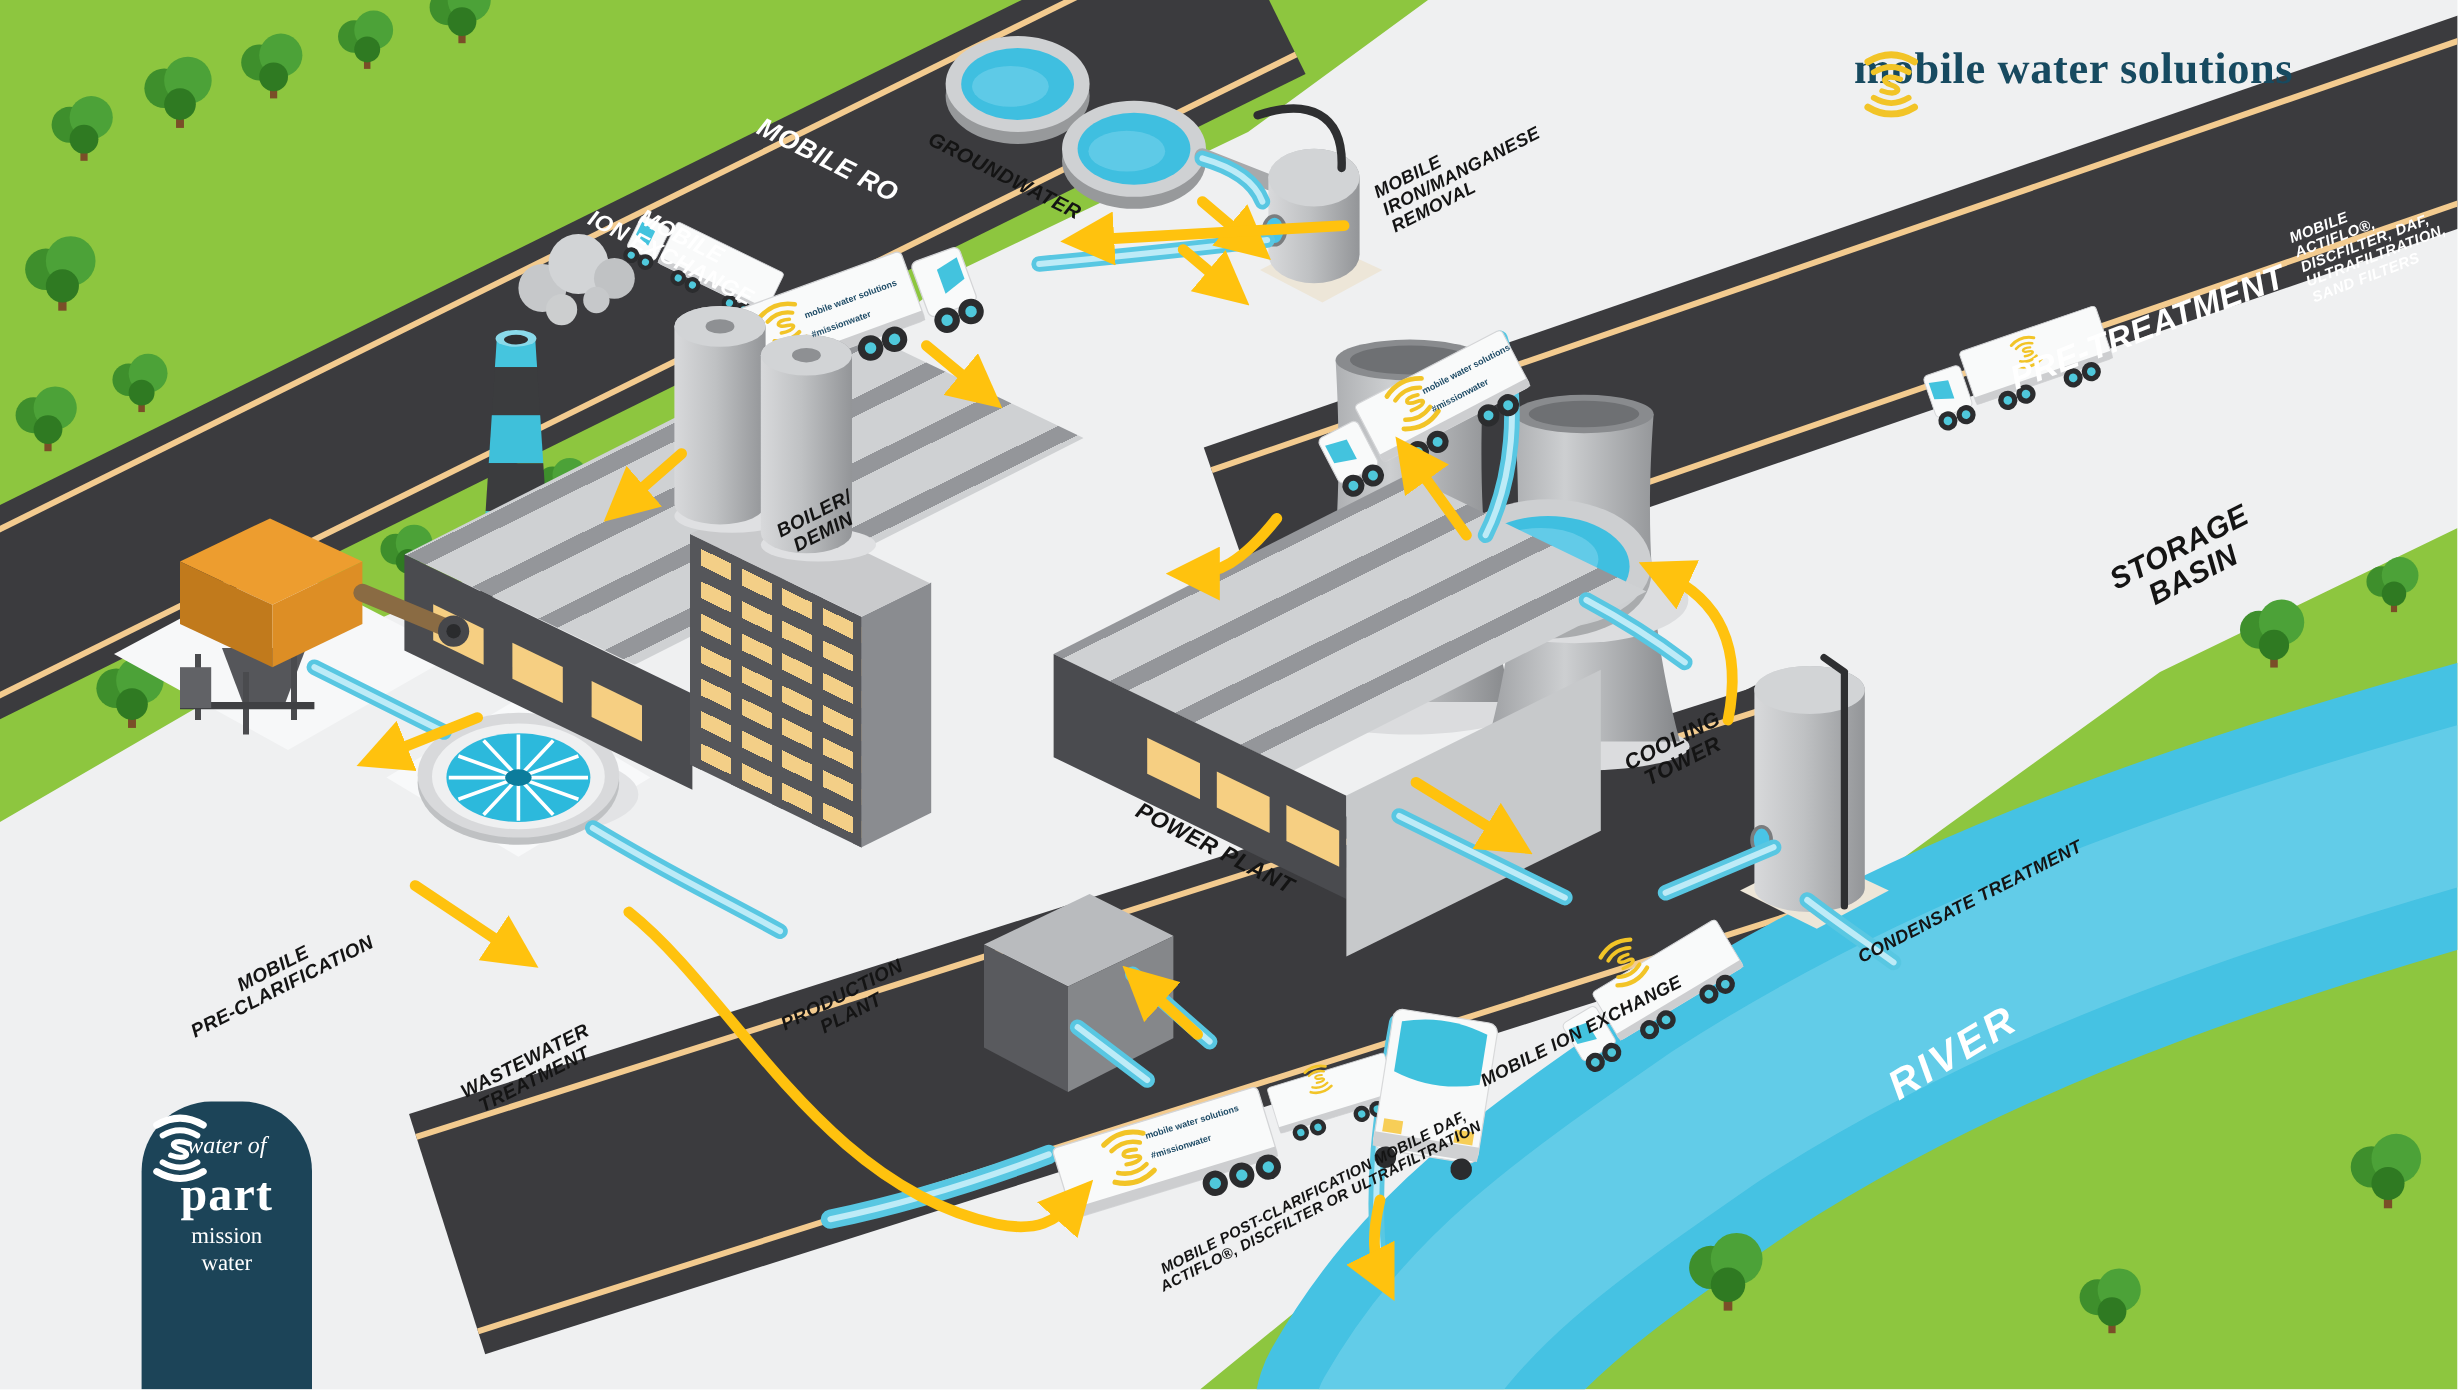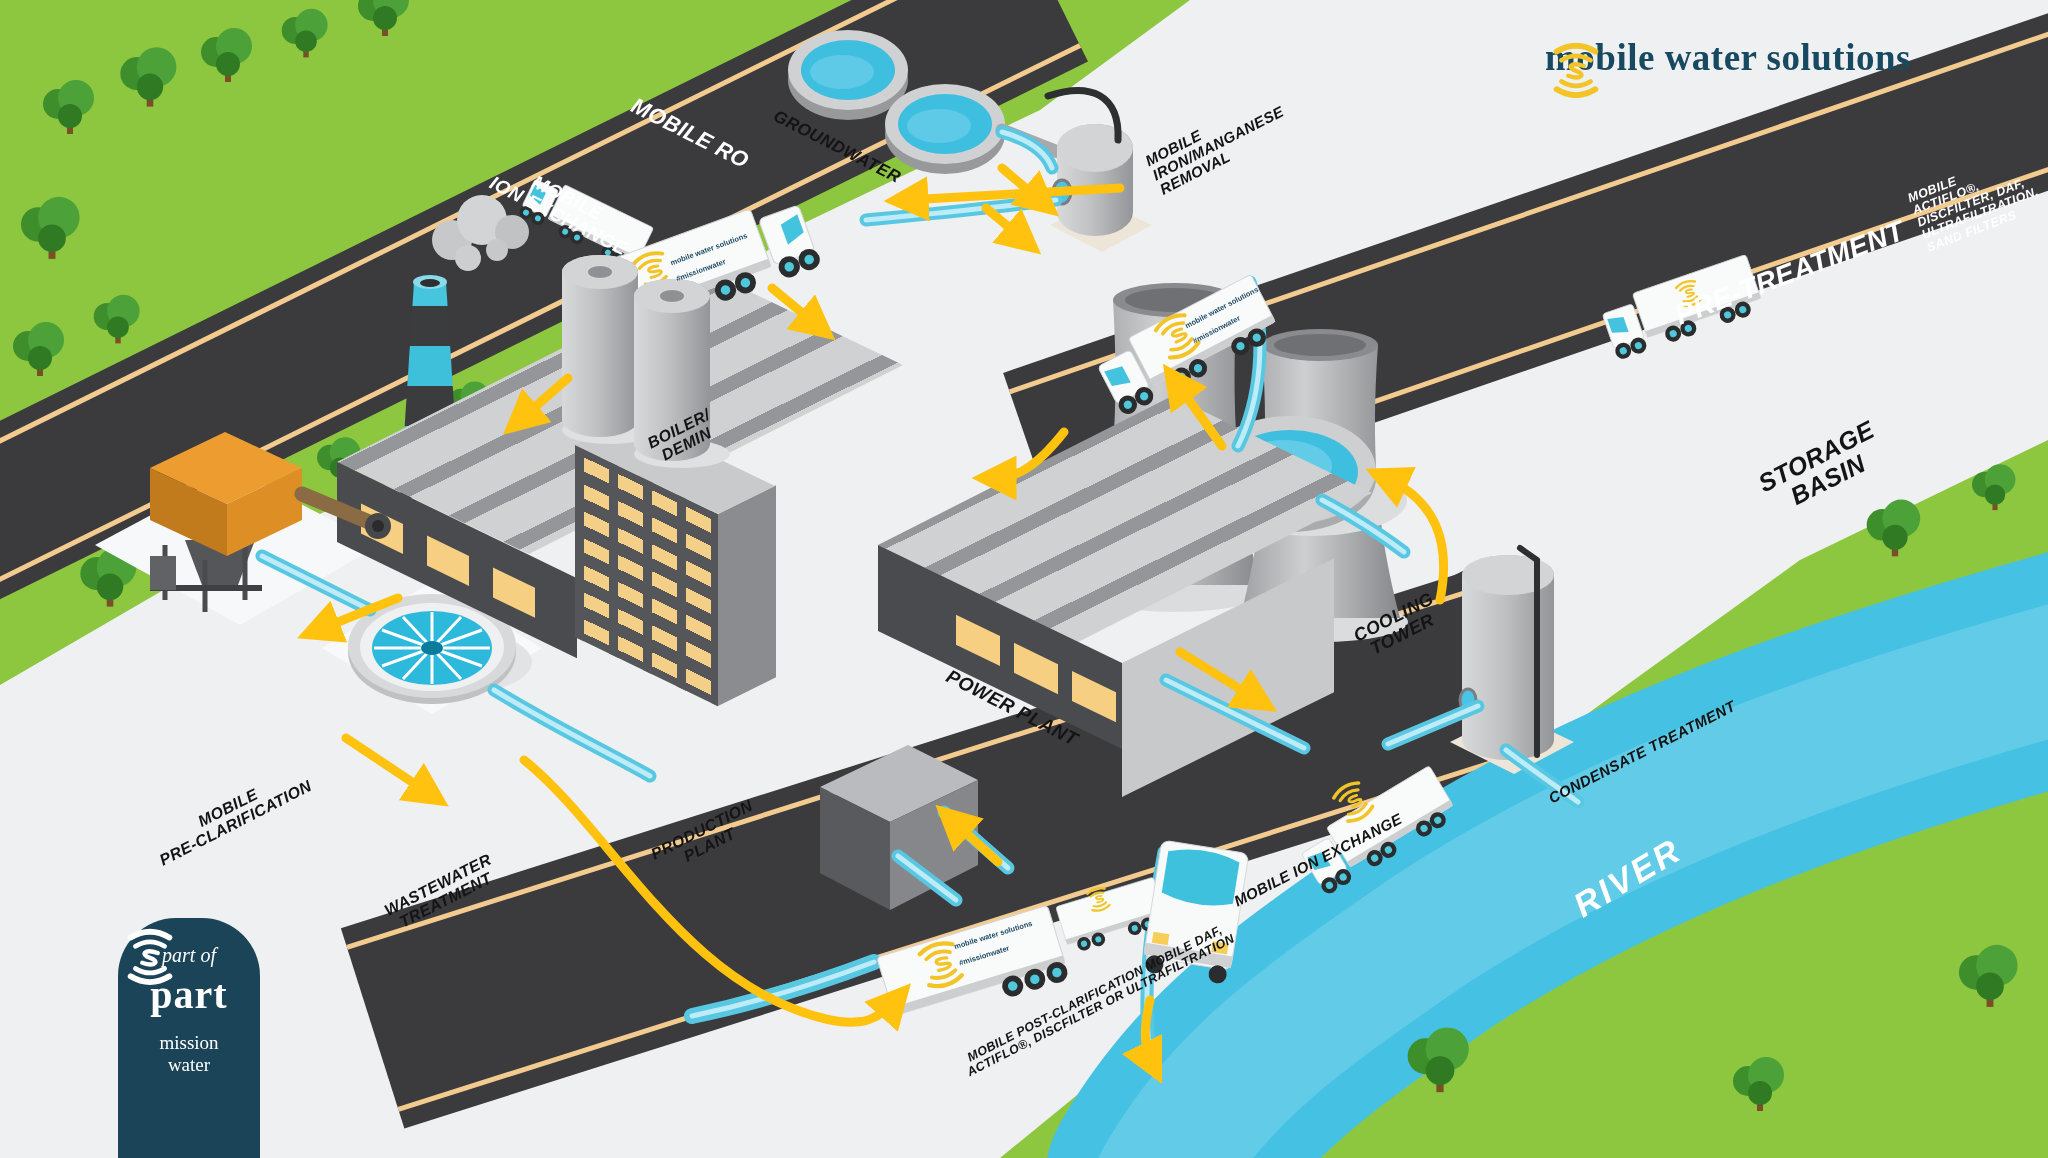--- a/index.html
+++ b/index.html
@@ -45,21 +45,21 @@
   
   .logo{position:absolute;left:1545px;top:36px;display:flex;align-items:center;gap:14px;}
   .logo-text{font-family:"Liberation Serif",serif;font-weight:bold;font-size:37px;
        color:#174A60;letter-spacing:.5px;}
   
   .badge{position:absolute;left:118px;top:918px;width:142px;height:240px;background:#1C4458;
        border-radius:58px 58px 0 0;display:flex;flex-direction:column;align-items:center;
        color:#fff;font-family:"Liberation Serif",serif;}
   .badge .partof{font-style:italic;font-size:20px;margin-top:26px;}
   .badge .saur{font-size:40px;font-weight:bold;letter-spacing:1px;margin-top:4px;}
-  .badge .mission{font-size:19px;line-height:1.15;text-align:center;margin-top:14px;white-space:pre-line;}
+  .badge .mission{font-size:19px;line-height:1.15;text-align:center;margin-top:2px;white-space:pre-line;}
 </style>
 </head>
 <body>
 
 <div class="stage">
 
   <svg width="2048" height="1158" viewBox="0 0 2048 1158">
     <defs>
       <linearGradient id="ctg" x1="0" y1="0" x2="1" y2="0">
         <stop offset="0" stop-color="#9EA0A3"></stop>
@@ -457,21 +457,21 @@
         <path d="M 17,25 Q 32,16 47,25" stroke-width="5"></path>
         <path d="M 40,31 C 26,26 22,33 32,36 C 42,39 38,46 24,41" stroke-width="4.5"></path>
         <path d="M 17,47 Q 32,56 47,47" stroke-width="5"></path>
         <path d="M 12,55 Q 32,67 52,55" stroke-width="6"></path>
       </g>
     </svg>
     <span class="logo-text">mobile water solutions</span>
   </div>
 
   <div class="badge">
-    <span class="partof">part of</span>
+    <span class="partof">water of</span>
     <svg width="64" height="62" viewBox="0 0 64 64" style="margin-top:6px;">
       <g stroke="#FFFFFF" fill="none" stroke-linecap="round">
         <path d="M 12,14 Q 32,2 52,14" stroke-width="6"></path>
         <path d="M 17,23 Q 32,14 47,23" stroke-width="5"></path>
         <path d="M 40,30 C 26,25 22,32 32,35 C 42,38 38,45 24,40" stroke-width="4.5"></path>
         <path d="M 17,46 Q 32,55 47,46" stroke-width="5"></path>
         <path d="M 12,54 Q 32,66 52,54" stroke-width="6"></path>
       </g>
     </svg>
     <span class="saur">part</span>

